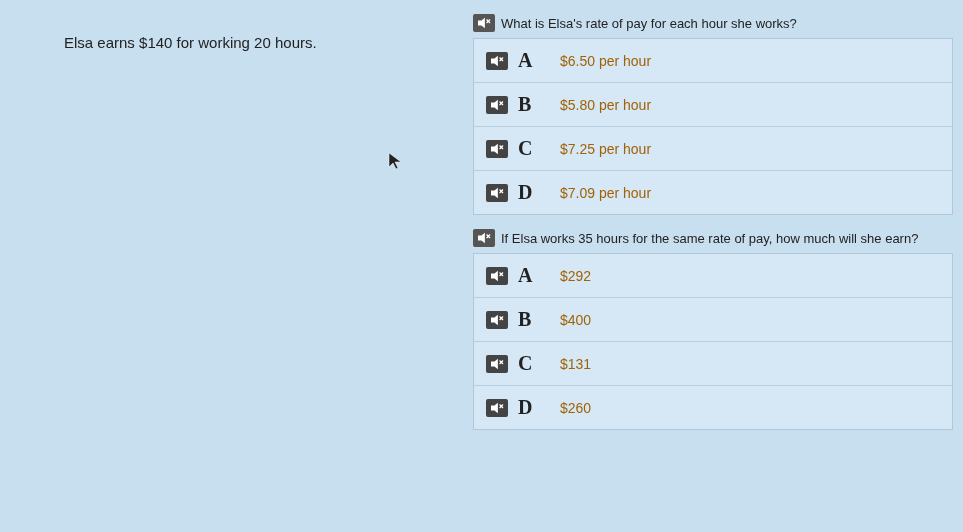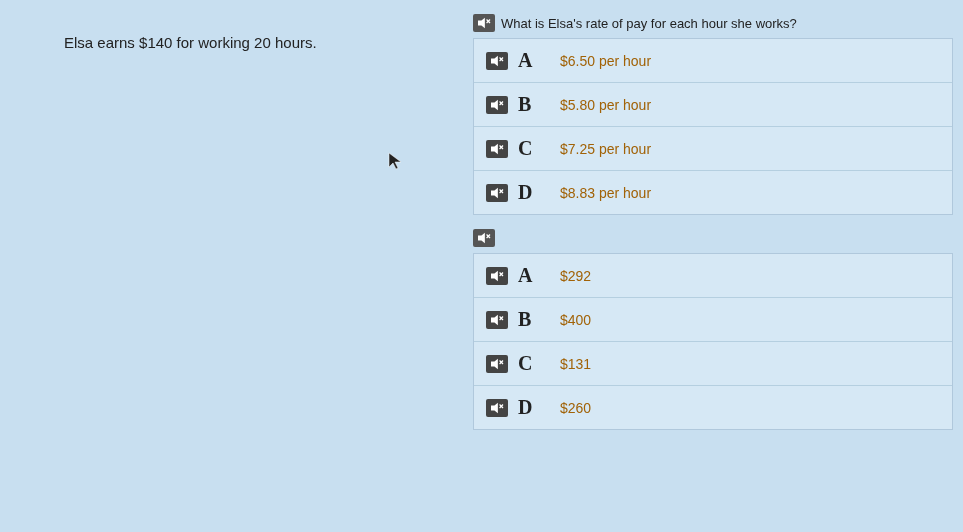--- a/index.html
+++ b/index.html
@@ -183,32 +183,33 @@
     </div>
     <div class="answer-row">
       <div class="answer-speaker">
         <svg viewBox="0 0 16 14" xmlns="http://www.w3.org/2000/svg">
           <polygon points="1,4 5,4 9,1 9,13 5,10 1,10" fill="white"></polygon>
           <line x1="11" y1="3" x2="15" y2="7" stroke="white" stroke-width="1.5"></line>
           <line x1="15" y1="3" x2="11" y2="7" stroke="white" stroke-width="1.5"></line>
         </svg>
       </div>
       <span class="answer-letter">D</span>
-      <span class="answer-text">$8.83 per hour</span>
+      <span class="answer-text">$7.09 per hour</span>
     </div>
   </div>
 
   <div class="question-header">
     <div class="spk-small">
       <svg viewBox="0 0 16 14" xmlns="http://www.w3.org/2000/svg">
         <polygon points="1,4 5,4 9,1 9,13 5,10 1,10" fill="white"></polygon>
         <line x1="11" y1="3" x2="15" y2="7" stroke="white" stroke-width="1.5"></line>
         <line x1="15" y1="3" x2="11" y2="7" stroke="white" stroke-width="1.5"></line>
       </svg>
     </div>
+    <span>If Elsa works 35 hours for the same rate of pay, how much will she earn?</span>
   </div>
 
   <div class="answer-options">
     <div class="answer-row">
       <div class="answer-speaker">
         <svg viewBox="0 0 16 14" xmlns="http://www.w3.org/2000/svg">
           <polygon points="1,4 5,4 9,1 9,13 5,10 1,10" fill="white"></polygon>
           <line x1="11" y1="3" x2="15" y2="7" stroke="white" stroke-width="1.5"></line>
           <line x1="15" y1="3" x2="11" y2="7" stroke="white" stroke-width="1.5"></line>
         </svg>

